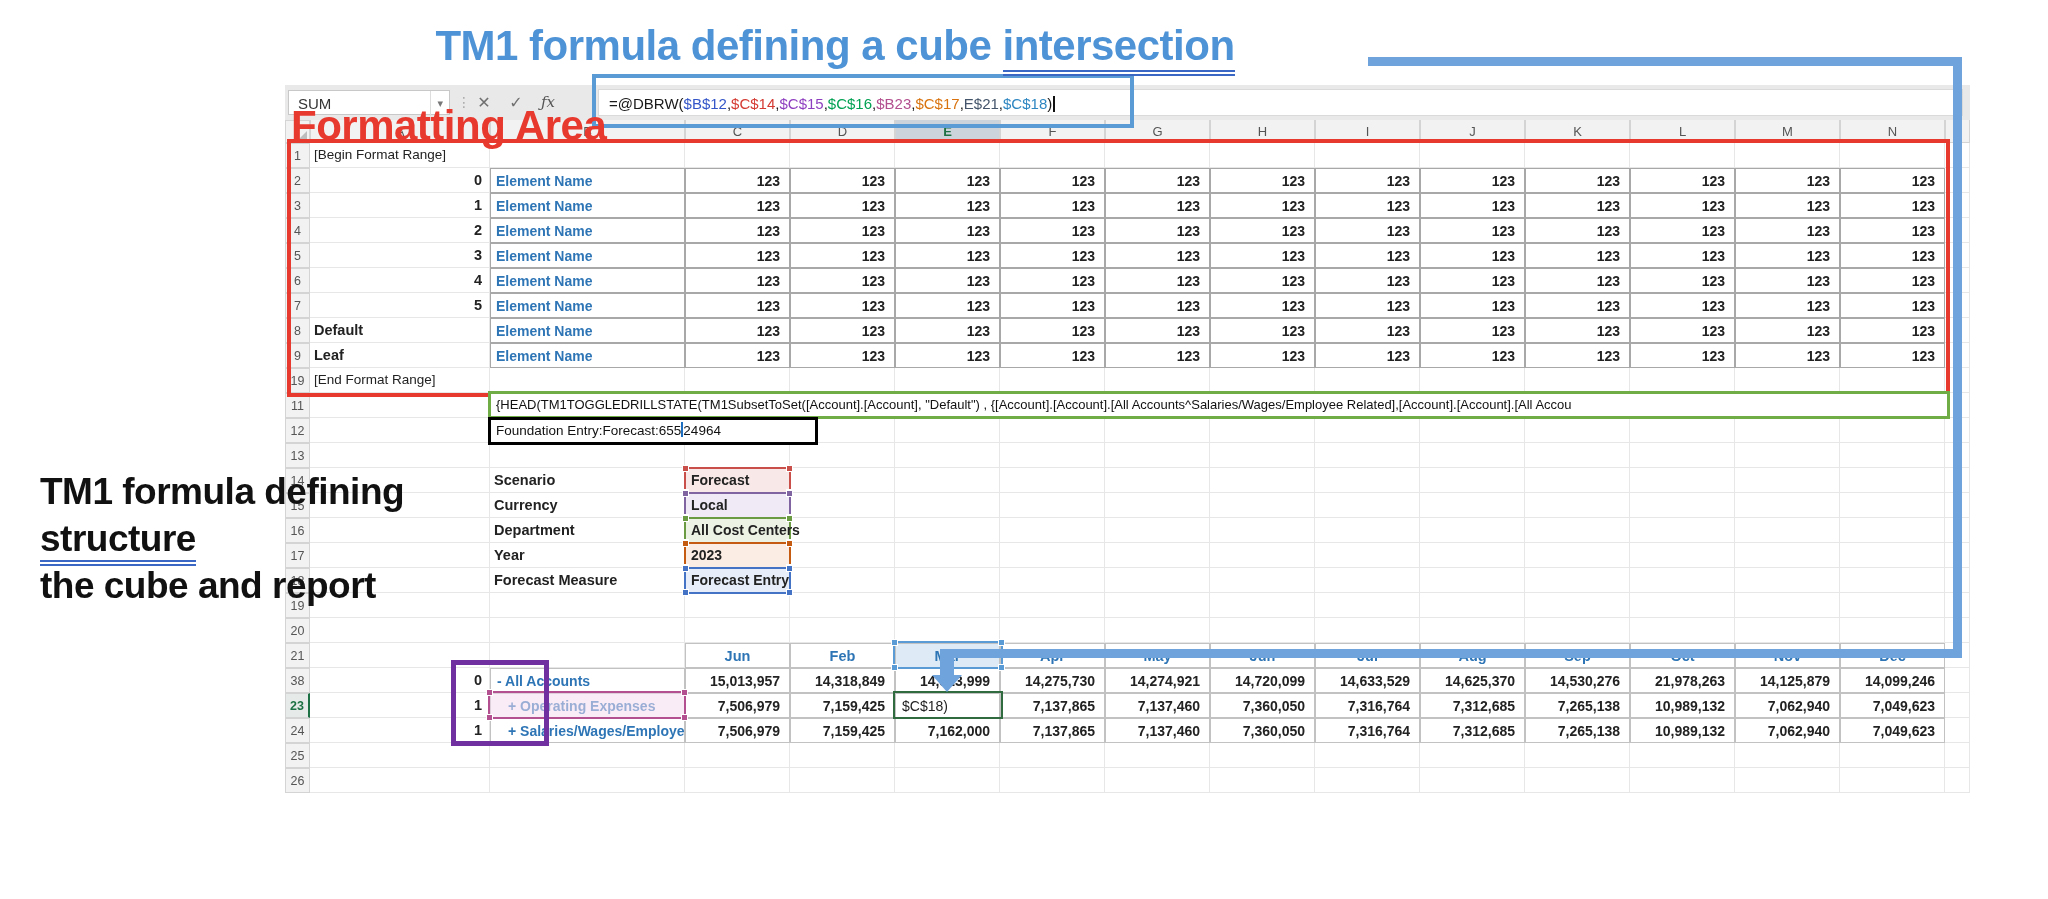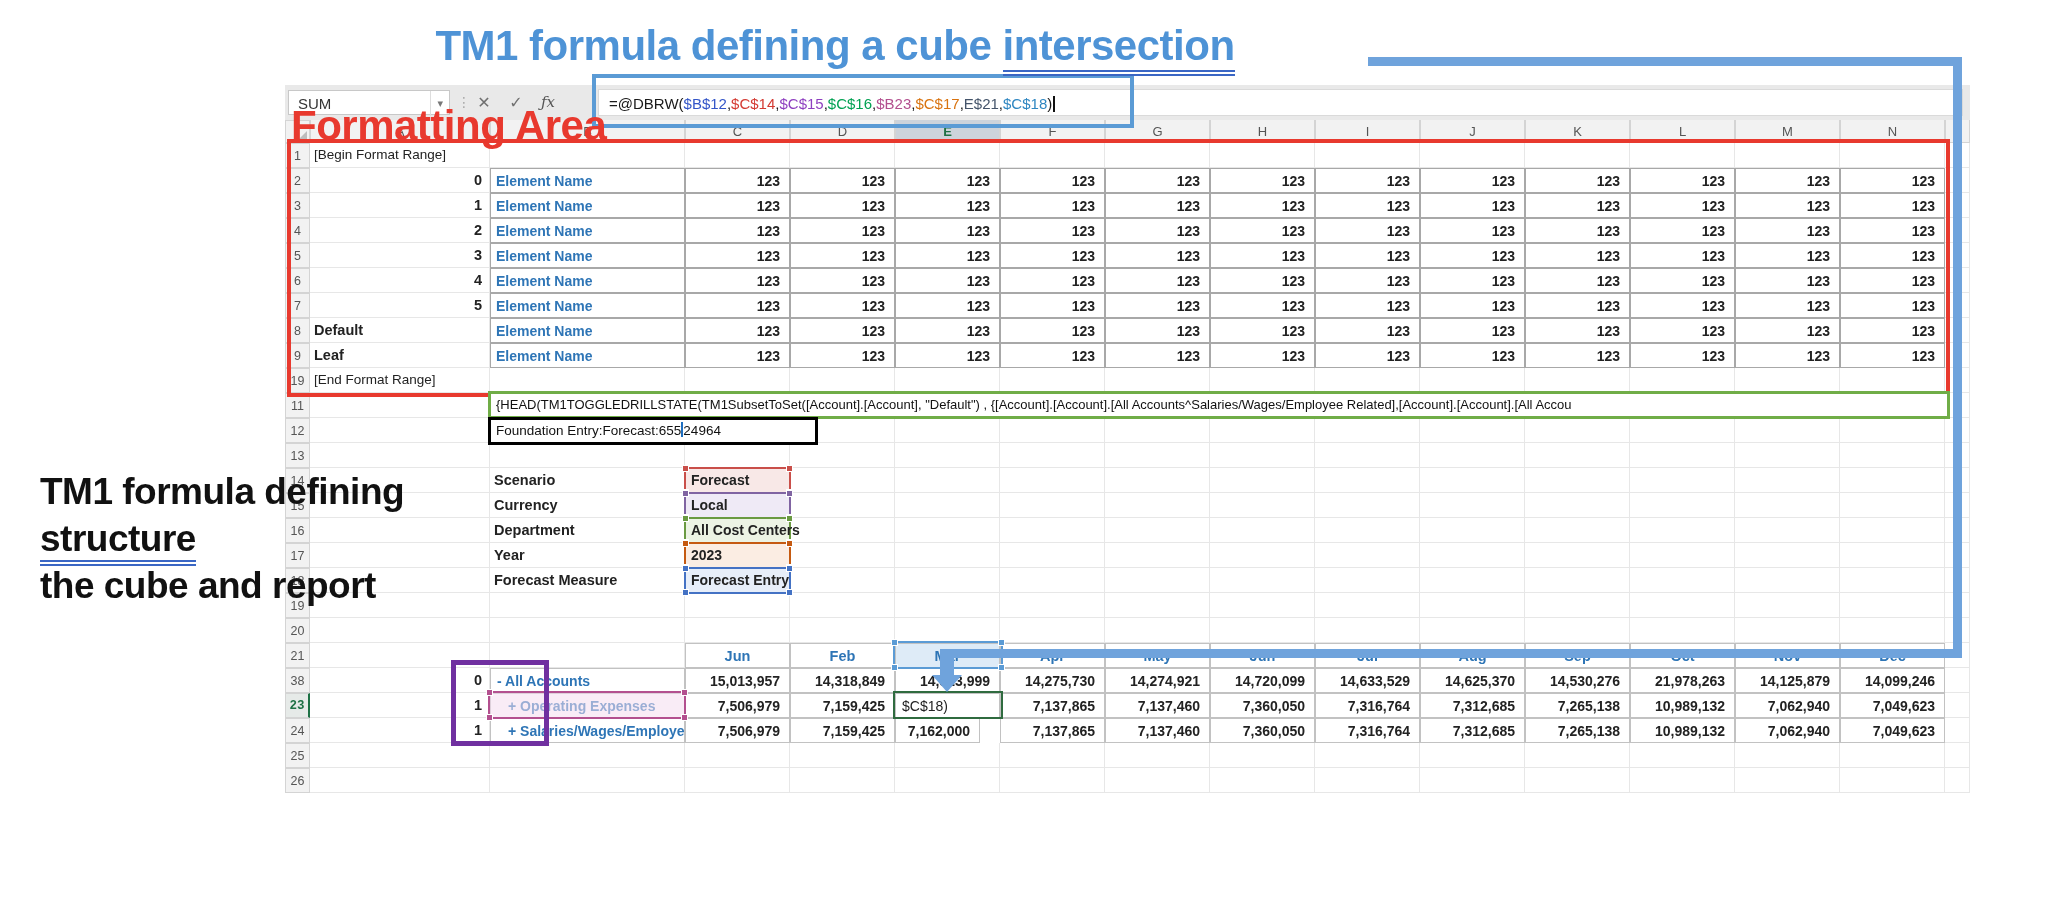--- a/index.html
+++ b/index.html
@@ -35,21 +35,21 @@
   .fbtn.fx{left:250px;font-style:italic;font-family:"DejaVu Serif",serif;font-size:15px;color:#555;}
   .ffield{position:absolute;left:313px;top:4px;width:1365px;height:27px;background:#fff;border:1px solid #DADADA;
           font-size:15px;line-height:27px;padding-left:10px;box-sizing:border-box;white-space:nowrap;overflow:hidden;}
   .fcaret{display:inline-block;width:1.5px;height:16px;background:#111;vertical-align:-3px;margin-left:1px;}
   
   .hcell{position:absolute;box-sizing:border-box;background:#F2F2F2;z-index:2;
          font-size:13px;color:#555;text-align:center;line-height:23px;border:1px solid #D4D4D4;overflow:hidden;}
   .colhdr{border-top:none;line-height:23px;}
   .rowhdr{line-height:25px;font-size:12.5px;}
   .selcol{background:#CDD3DB;color:#1E7145;font-weight:bold;border-bottom:2px solid #1E7145;}
-  .selrow{color:#1E7145;font-weight:bold;background:#E6EAE8;border-right:2px solid #1E7145;font-family:Liberation Mono, monospace;}
+  .selrow{color:#1E7145;font-weight:bold;background:#E6EAE8;border-right:2px solid #1E7145;}
   .corner{background:#F2F2F2;}
   .corner::after{content:"";position:absolute;right:2px;bottom:2px;border-left:9px solid transparent;
                  border-bottom:9px solid #BDBDBD;}
   .cell{position:absolute;box-sizing:border-box;background:#fff;z-index:2;color:#222;
         border-right:1px solid #E7E7E7;border-bottom:1px solid #E7E7E7;
         font-size:14.5px;line-height:24px;white-space:nowrap;overflow:visible;}
   .boxed{border:1px solid #A8A8A8;}
   .boxed2{border:1px solid #C2C2C2;}
   .t-plain{font-size:13.5px;padding-left:4px;overflow:hidden;}
   .t-boldright{font-weight:bold;text-align:right;padding-right:7px;}
@@ -481,21 +481,21 @@
       <div class="cell t-num boxed2" style="left: 1420px; top: 693px; width: 105px; height: 25px;">7,312,685</div>
       <div class="cell t-num boxed2" style="left: 1525px; top: 693px; width: 105px; height: 25px;">7,265,138</div>
       <div class="cell t-num boxed2" style="left: 1630px; top: 693px; width: 105px; height: 25px;">10,989,132</div>
       <div class="cell t-num boxed2" style="left: 1735px; top: 693px; width: 105px; height: 25px;">7,062,940</div>
       <div class="cell t-num boxed2" style="left: 1840px; top: 693px; width: 105px; height: 25px;">7,049,623</div>
       <div class="cell" style="left: 1945px; top: 693px; width: 25px; height: 25px;"></div>
       <div class="cell t-boldright" style="left: 310px; top: 718px; width: 180px; height: 25px;">1</div>
       <div class="cell t-acct boxed2 indent" style="left: 490px; top: 718px; width: 195px; height: 25px;">+ Salaries/Wages/Employee</div>
       <div class="cell t-num boxed2" style="left: 685px; top: 718px; width: 105px; height: 25px;">7,506,979</div>
       <div class="cell t-num boxed2" style="left: 790px; top: 718px; width: 105px; height: 25px;">7,159,425</div>
-      <div class="cell t-num boxed2" style="left: 895px; top: 718px; width: 85px; height: 25px;">7,162,000</div>
+      <div class="cell t-num boxed2" style="left: 895px; top: 718px; width: 105px; height: 25px;">7,162,000</div>
       <div class="cell t-num boxed2" style="left: 1000px; top: 718px; width: 105px; height: 25px;">7,137,865</div>
       <div class="cell t-num boxed2" style="left: 1105px; top: 718px; width: 105px; height: 25px;">7,137,460</div>
       <div class="cell t-num boxed2" style="left: 1210px; top: 718px; width: 105px; height: 25px;">7,360,050</div>
       <div class="cell t-num boxed2" style="left: 1315px; top: 718px; width: 105px; height: 25px;">7,316,764</div>
       <div class="cell t-num boxed2" style="left: 1420px; top: 718px; width: 105px; height: 25px;">7,312,685</div>
       <div class="cell t-num boxed2" style="left: 1525px; top: 718px; width: 105px; height: 25px;">7,265,138</div>
       <div class="cell t-num boxed2" style="left: 1630px; top: 718px; width: 105px; height: 25px;">10,989,132</div>
       <div class="cell t-num boxed2" style="left: 1735px; top: 718px; width: 105px; height: 25px;">7,062,940</div>
       <div class="cell t-num boxed2" style="left: 1840px; top: 718px; width: 105px; height: 25px;">7,049,623</div>
       <div class="cell" style="left: 1945px; top: 718px; width: 25px; height: 25px;"></div>

